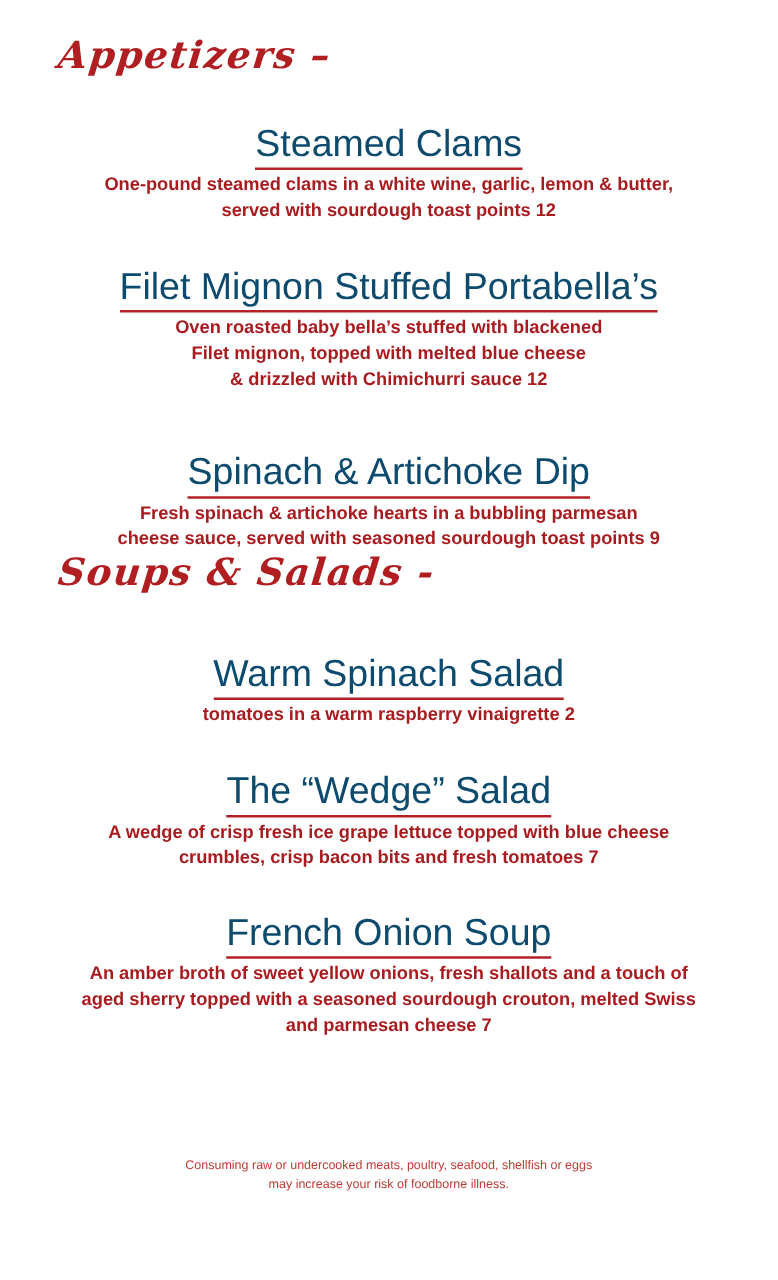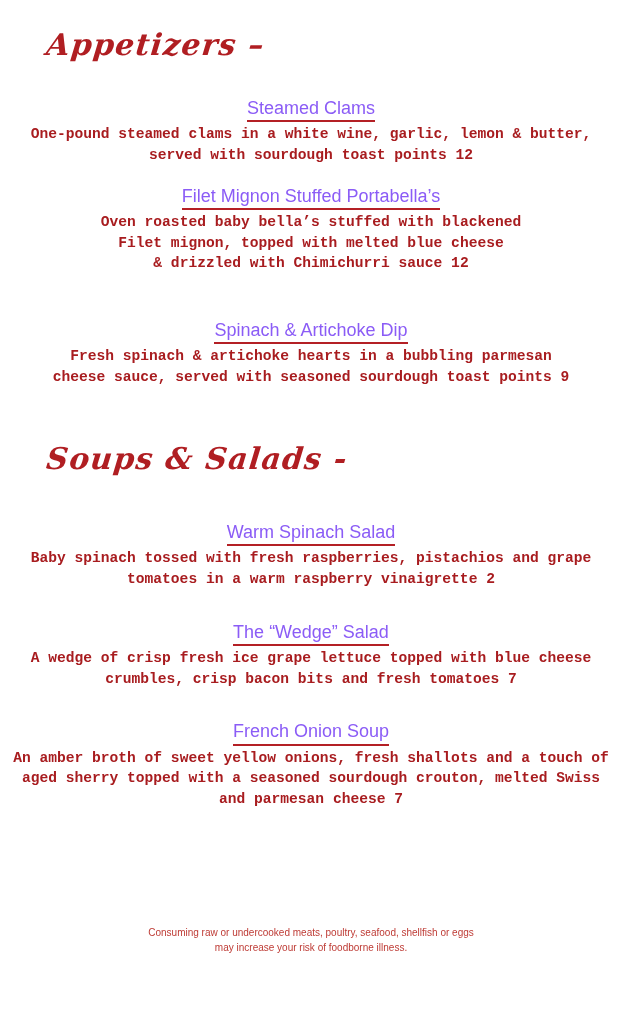--- a/index.html
+++ b/index.html
@@ -49,35 +49,35 @@
   }
 
   .menu-item {
     text-align: center;
     margin: 0;
   }
 
   .item-title {
     font-family: "Liberation Sans", sans-serif;
     font-weight: normal;
-    color: #8b5cf6;
-    font-size: 18px;
+    color: #0c4a6e;
+    font-size: 30px;
     line-height: 1.18;
     margin: 0;
     padding: 0;
     display: block;
   }
   .item-title .ul {
     display: inline-block;
     border-bottom: 2px solid #B42025;
     padding-bottom: 1px;
   }
 
   .item-desc {
-    font-family: Liberation Mono, monospace;
+    font-family: Liberation Sans, sans-serif;
     font-weight: bold;
     color: #A81C1F;
     font-size: 14.6px;
     line-height: 1.42;
     margin: 2px 0 0 0;
     padding: 0;
   }
   .item-desc .line {
     display: block;
     white-space: nowrap;
@@ -97,21 +97,21 @@
     line-height: 1.5;
   }
   .disclaimer .line {
     display: block;
   }
 
   
   #section-appetizers          { position: absolute; top: 30px;  left: 0; right: 0; }
   #section-appetizers .section-items { margin-top: 38px; }
   #item-steamed-clams          { margin-top: 0px; }
-  #item-portabella             { margin-top: 20px; }
+  #item-portabella             { margin-top: 32px; }
   #item-spinach-dip            { margin-top: 46px; }
 
   #section-soups-salads        { position: absolute; top: 444px; left: 0; right: 0; }
   #section-soups-salads .section-items { margin-top: 48px; }
   #item-warm-spinach-salad     { margin-top: 0px; }
   #item-wedge-salad            { margin-top: 32px; }
   #item-french-onion-soup      { margin-top: 32px; }
 </style>
 </head>
 <body>
@@ -160,21 +160,20 @@
   <div class="section" id="section-soups-salads">
     <h2 class="section-heading">Soups &amp; Salads -</h2>
 
     <div class="section-items">
 
       <div class="menu-item" id="item-warm-spinach-salad">
         <div class="item-title">
           <span class="ul">Warm Spinach Salad</span>
         </div>
         <div class="item-desc">
-          <span class="line">Baby spinach tossed with fresh raspberries, pistachios and grape</span>
           <span class="line">tomatoes in a warm raspberry vinaigrette 2</span>
         </div>
       </div>
 
       <div class="menu-item" id="item-wedge-salad">
         <div class="item-title">
           <span class="ul">The “Wedge” Salad</span>
         </div>
         <div class="item-desc">
           <span class="line">A wedge of crisp fresh ice grape lettuce topped with blue cheese</span>

